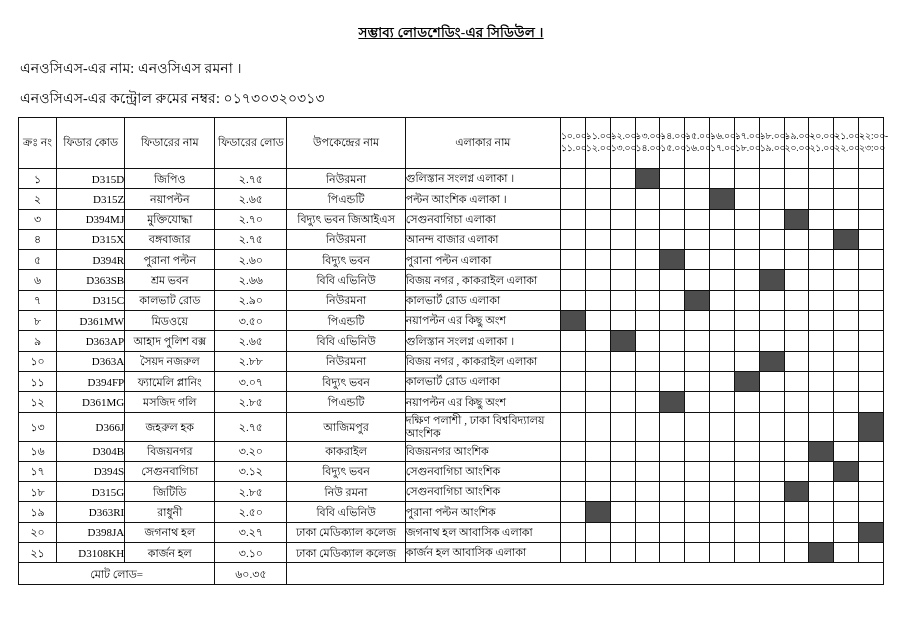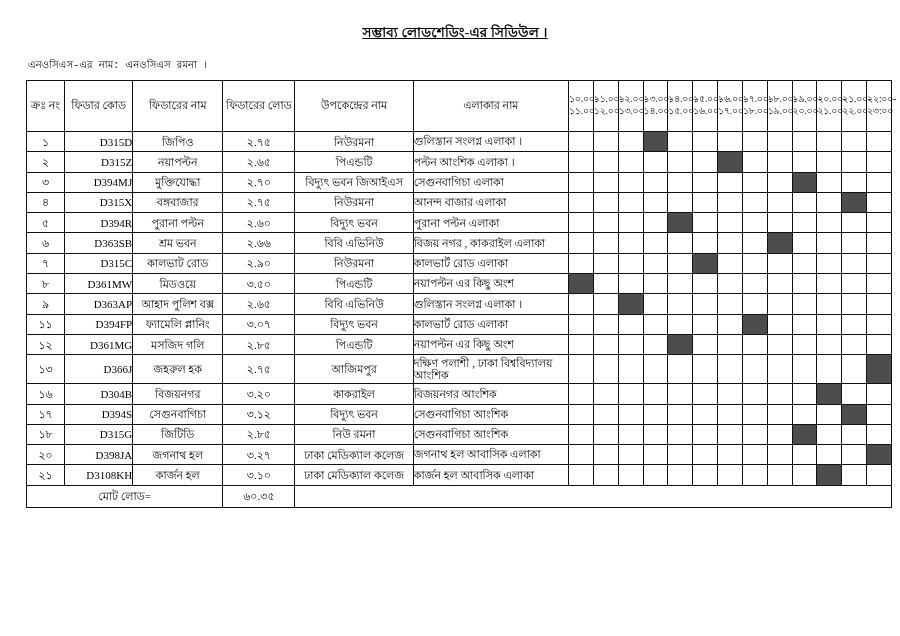--- a/index.html
+++ b/index.html
@@ -12,35 +12,34 @@
     background: #ffffff;
     font-family: "Liberation Serif", "DejaVu Serif", serif;
     color: #000000;
     overflow: hidden;
   }
   .page {
     position: relative;
     width: 900px;
     height: 636px;
     box-sizing: border-box;
-    padding: 18px 16px 0 26px;
+    padding: 18px 16px 0 18px;
   }
   .doc-title {
     text-align: center;
     font-size: 13.5px;
     font-weight: bold;
     text-decoration: underline;
     letter-spacing: .2px;
     margin: 4px 0 12px 0;
   }
   .meta-line {
-    font-size: 10px;
+    font-size: 14px;
     margin: 0 0 6px 2px;
     letter-spacing: .1px;
-    font-family: Liberation Mono, monospace;
   }
   table.sched {
     border-collapse: collapse;
     width: 866px;
     table-layout: fixed;
     margin-top: 6px;
   }
   table.sched th, table.sched td {
     border: 1px solid #111;
     padding: 0;
@@ -92,20 +91,21 @@
   td.blank-tail { border: none; background: transparent; }
 </style>
 </head>
 <body>
 
 <div class="page">
 
   <div class="doc-title">সম্ভাব্য লোডশেডিং-এর সিডিউল ।</div>
 
   <div class="meta-line">এনওসিএস-এর নাম: এনওসিএস রমনা ।</div>
+  <div class="meta-line">এনওসিএস-এর কন্ট্রোল রুমের নম্বর: ০১৭৩০৩২০৩১৩</div>
 
   <table class="sched">
     <colgroup>
       <col style="width:38px">
       <col style="width:68px">
       <col style="width:90px">
       <col style="width:72px">
       <col style="width:118px">
       <col style="width:155px">
       <col span="13" style="width:24.8px">
@@ -356,20 +356,41 @@
           <td class="slot"></td>
           <td class="slot"></td>
           <td class="slot"></td>
           <td class="slot"></td>
           <td class="slot"></td>
           <td class="slot"></td>
           <td class="slot"></td>
           <td class="slot"></td>
         </tr>
         <tr>
+          <td class="c-sl">১০</td>
+          <td class="c-code">D363A</td>
+          <td class="c-fname">সৈয়দ নজরুল</td>
+          <td class="c-load">২.৮৮</td>
+          <td class="c-sub">নিউরমনা</td>
+          <td class="c-area">বিজয় নগর , কাকরাইল এলাকা</td>
+          <td class="slot"></td>
+          <td class="slot"></td>
+          <td class="slot"></td>
+          <td class="slot"></td>
+          <td class="slot"></td>
+          <td class="slot"></td>
+          <td class="slot"></td>
+          <td class="slot"></td>
+          <td class="slot on"></td>
+          <td class="slot"></td>
+          <td class="slot"></td>
+          <td class="slot"></td>
+          <td class="slot"></td>
+        </tr>
+        <tr>
           <td class="c-sl">১১</td>
           <td class="c-code">D394FP</td>
           <td class="c-fname">ফ্যামেলি প্লানিং</td>
           <td class="c-load">৩.০৭</td>
           <td class="c-sub">বিদ্যুৎ ভবন</td>
           <td class="c-area">কালভার্ট রোড এলাকা</td>
           <td class="slot"></td>
           <td class="slot"></td>
           <td class="slot"></td>
           <td class="slot"></td>
@@ -482,20 +503,41 @@
           <td class="slot"></td>
           <td class="slot"></td>
           <td class="slot"></td>
           <td class="slot"></td>
           <td class="slot on"></td>
           <td class="slot"></td>
           <td class="slot"></td>
           <td class="slot"></td>
         </tr>
         <tr>
+          <td class="c-sl">১৯</td>
+          <td class="c-code">D363RI</td>
+          <td class="c-fname">রাধুনী</td>
+          <td class="c-load">২.৫০</td>
+          <td class="c-sub">বিবি এভিনিউ</td>
+          <td class="c-area">পুরানা পল্টন আংশিক</td>
+          <td class="slot"></td>
+          <td class="slot on"></td>
+          <td class="slot"></td>
+          <td class="slot"></td>
+          <td class="slot"></td>
+          <td class="slot"></td>
+          <td class="slot"></td>
+          <td class="slot"></td>
+          <td class="slot"></td>
+          <td class="slot"></td>
+          <td class="slot"></td>
+          <td class="slot"></td>
+          <td class="slot"></td>
+        </tr>
+        <tr>
           <td class="c-sl">২০</td>
           <td class="c-code">D398JA</td>
           <td class="c-fname">জগনাথ হল</td>
           <td class="c-load">৩.২৭</td>
           <td class="c-sub">ঢাকা মেডিক্যাল কলেজ</td>
           <td class="c-area">জগনাথ হল আবাসিক এলাকা</td>
           <td class="slot"></td>
           <td class="slot"></td>
           <td class="slot"></td>
           <td class="slot"></td>

